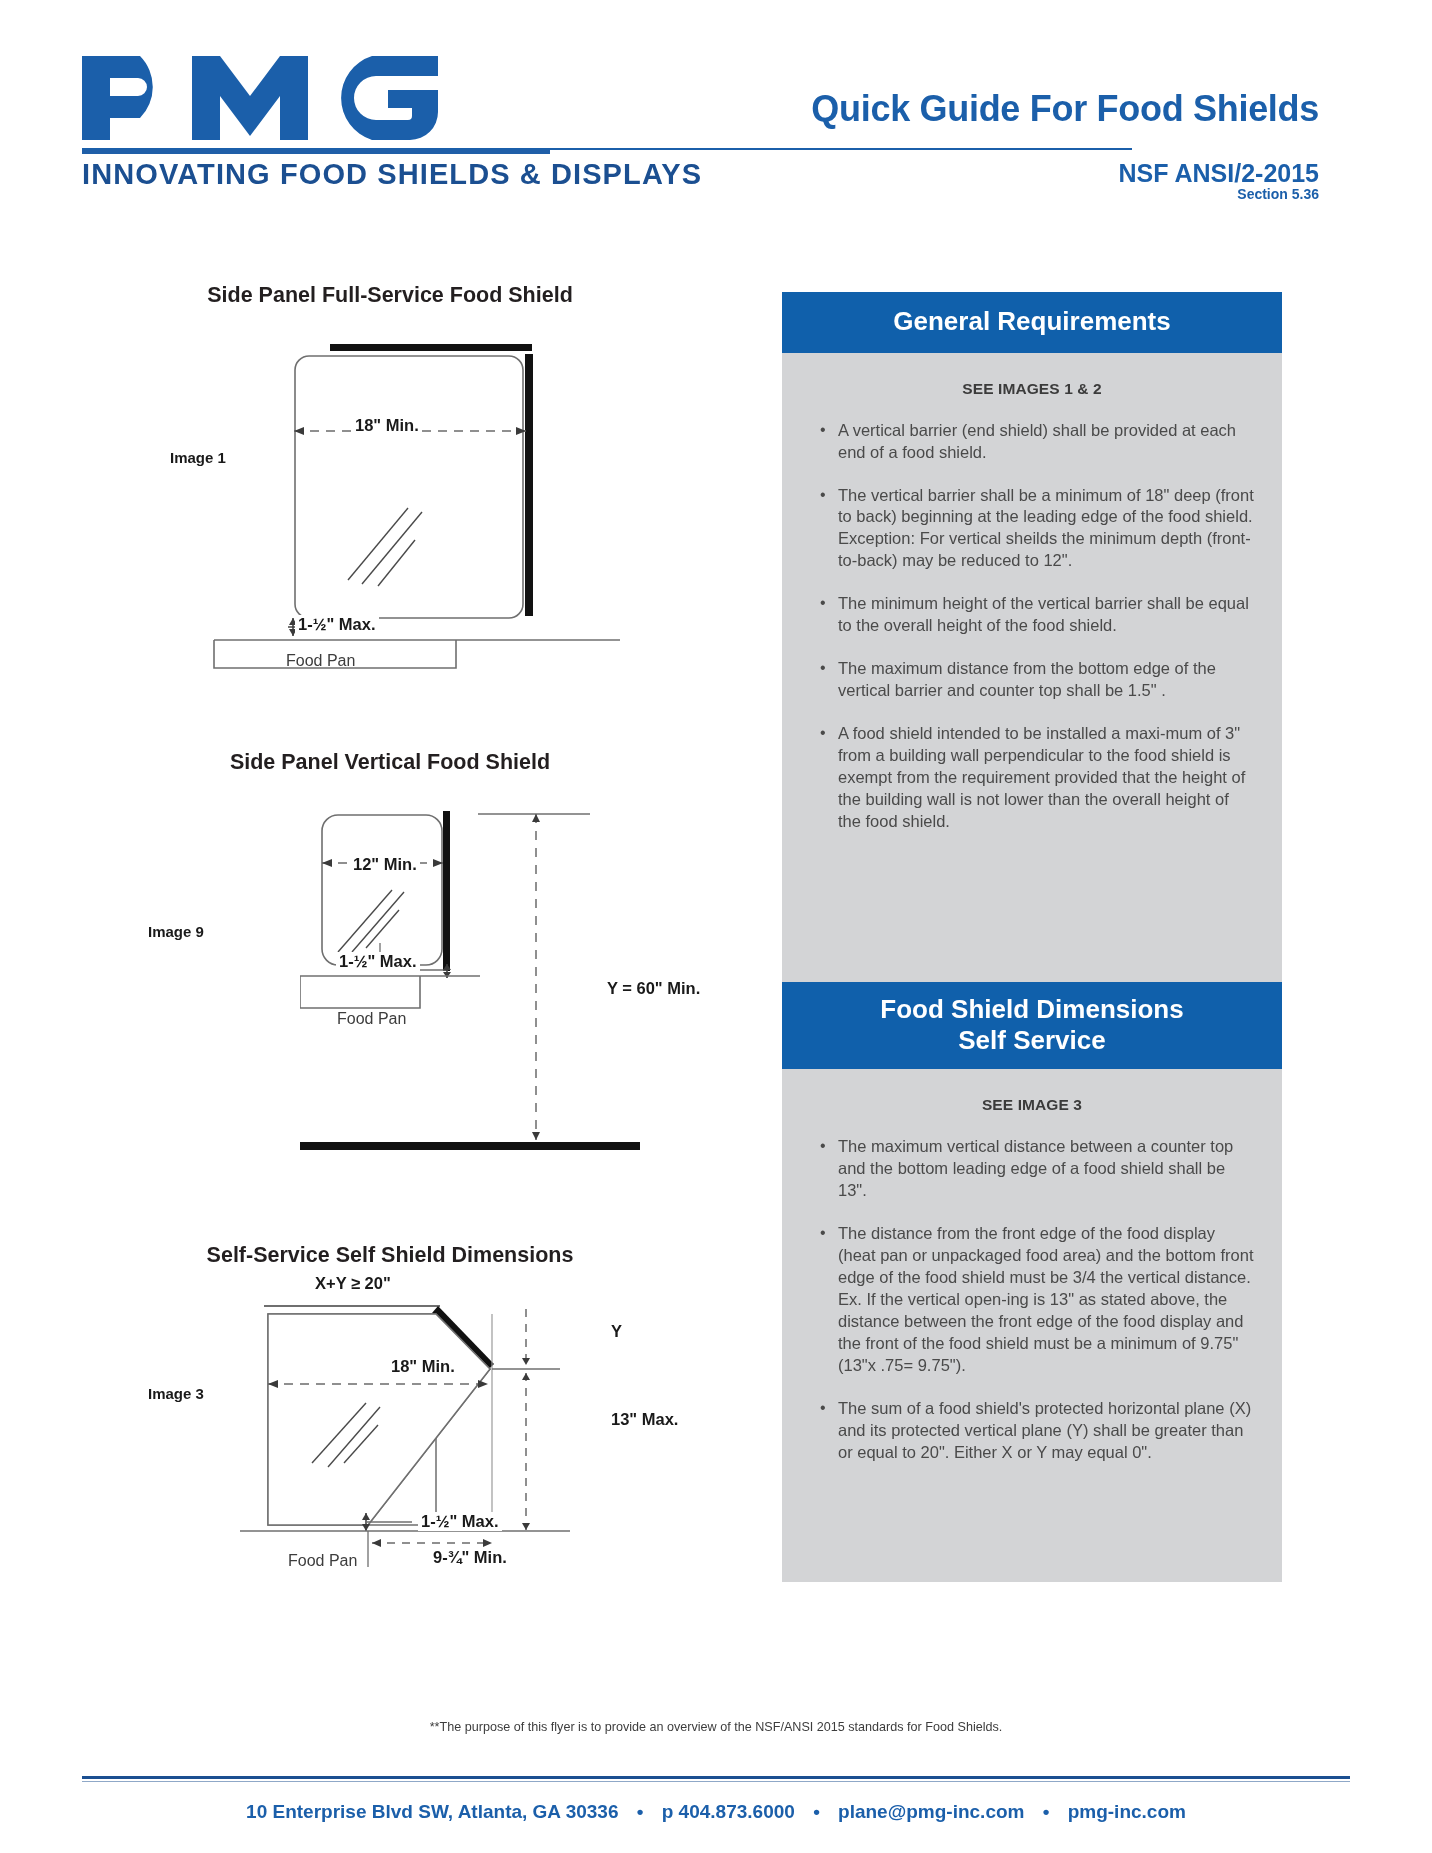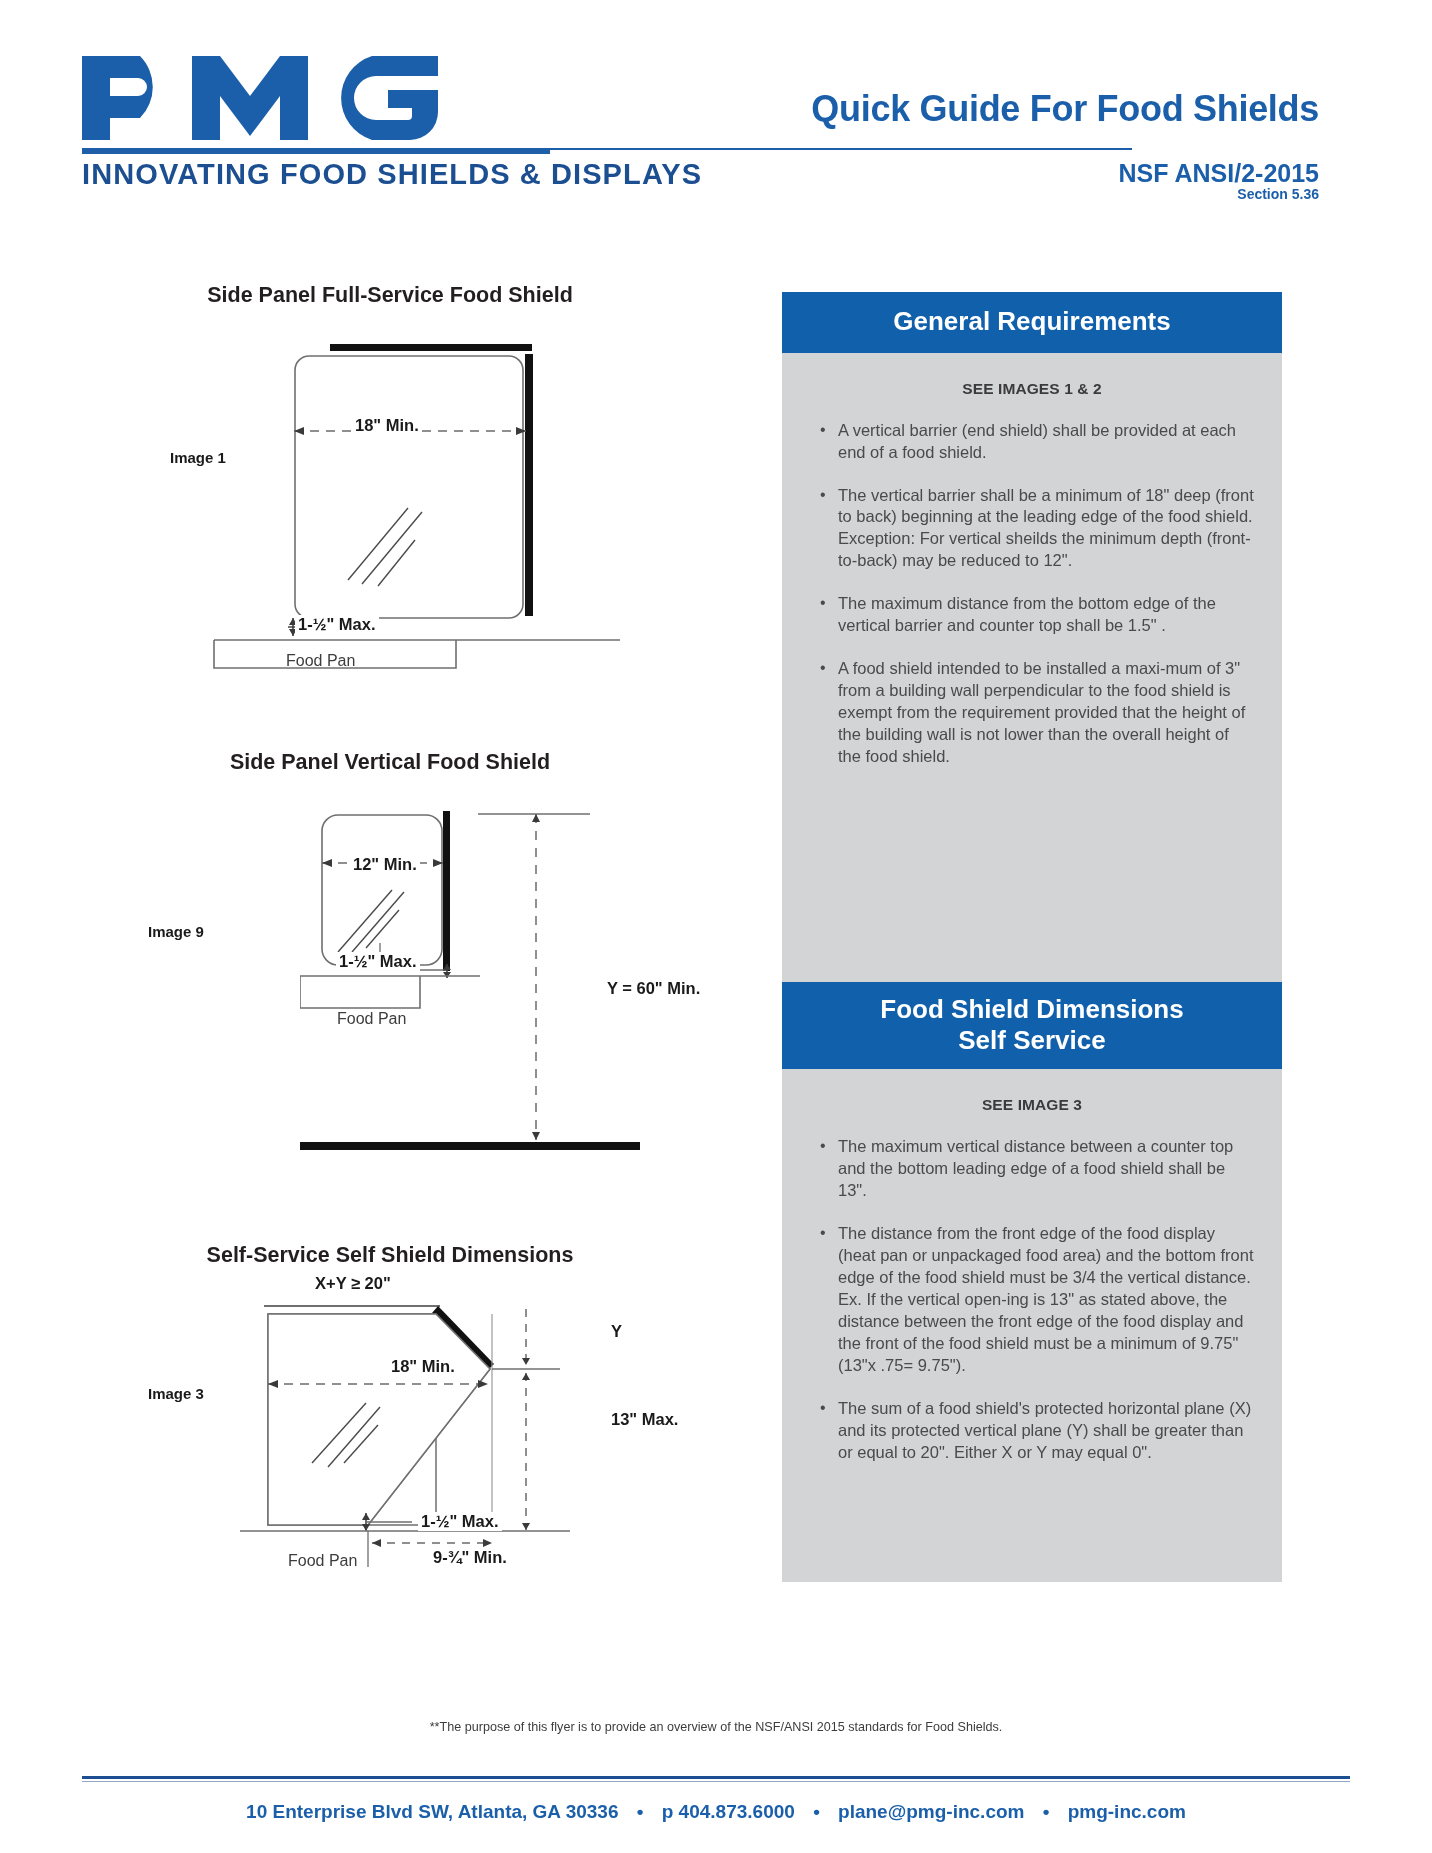--- a/index.html
+++ b/index.html
@@ -247,20 +247,21 @@
   <div class="foodpan-label" style="left:288px;top:1552px;">Food Pan</div>
   <div class="dim-label" style="left:430px;top:1548px;">9-¾" Min.</div>
 
   <div class="panel" style="left:782px;top:292px;width:500px;height:690px;">
     <div class="panel-bar">General Requirements</div>
     <div class="panel-body">
       <div class="see-images">SEE IMAGES 1 &amp; 2</div>
       <ul class="reqs">
         <li>A vertical barrier (end shield) shall be provided at each end of a food shield.</li>
         <li>The vertical barrier shall be a minimum of 18" deep (front to back) beginning at the leading edge of the food shield. Exception: For vertical sheilds the minimum depth (front-to-back) may be reduced to 12".</li>
+        <li>The minimum height of the vertical barrier shall be equal to the overall height of the food shield.</li>
         <li>The maximum distance from the bottom edge of the vertical barrier and counter top shall be 1.5" .</li>
         <li>A food shield intended to be installed a maxi-mum of 3" from a building wall perpendicular to the food shield is exempt from the requirement provided that the height of the building wall is not lower than the overall height of the food shield.</li>
       </ul>
     </div>
   </div>
 
   <div class="panel" style="left:782px;top:982px;width:500px;height:600px;">
     <div class="panel-bar two-line">
       <div>Food Shield Dimensions</div>
       <div>Self Service</div>

